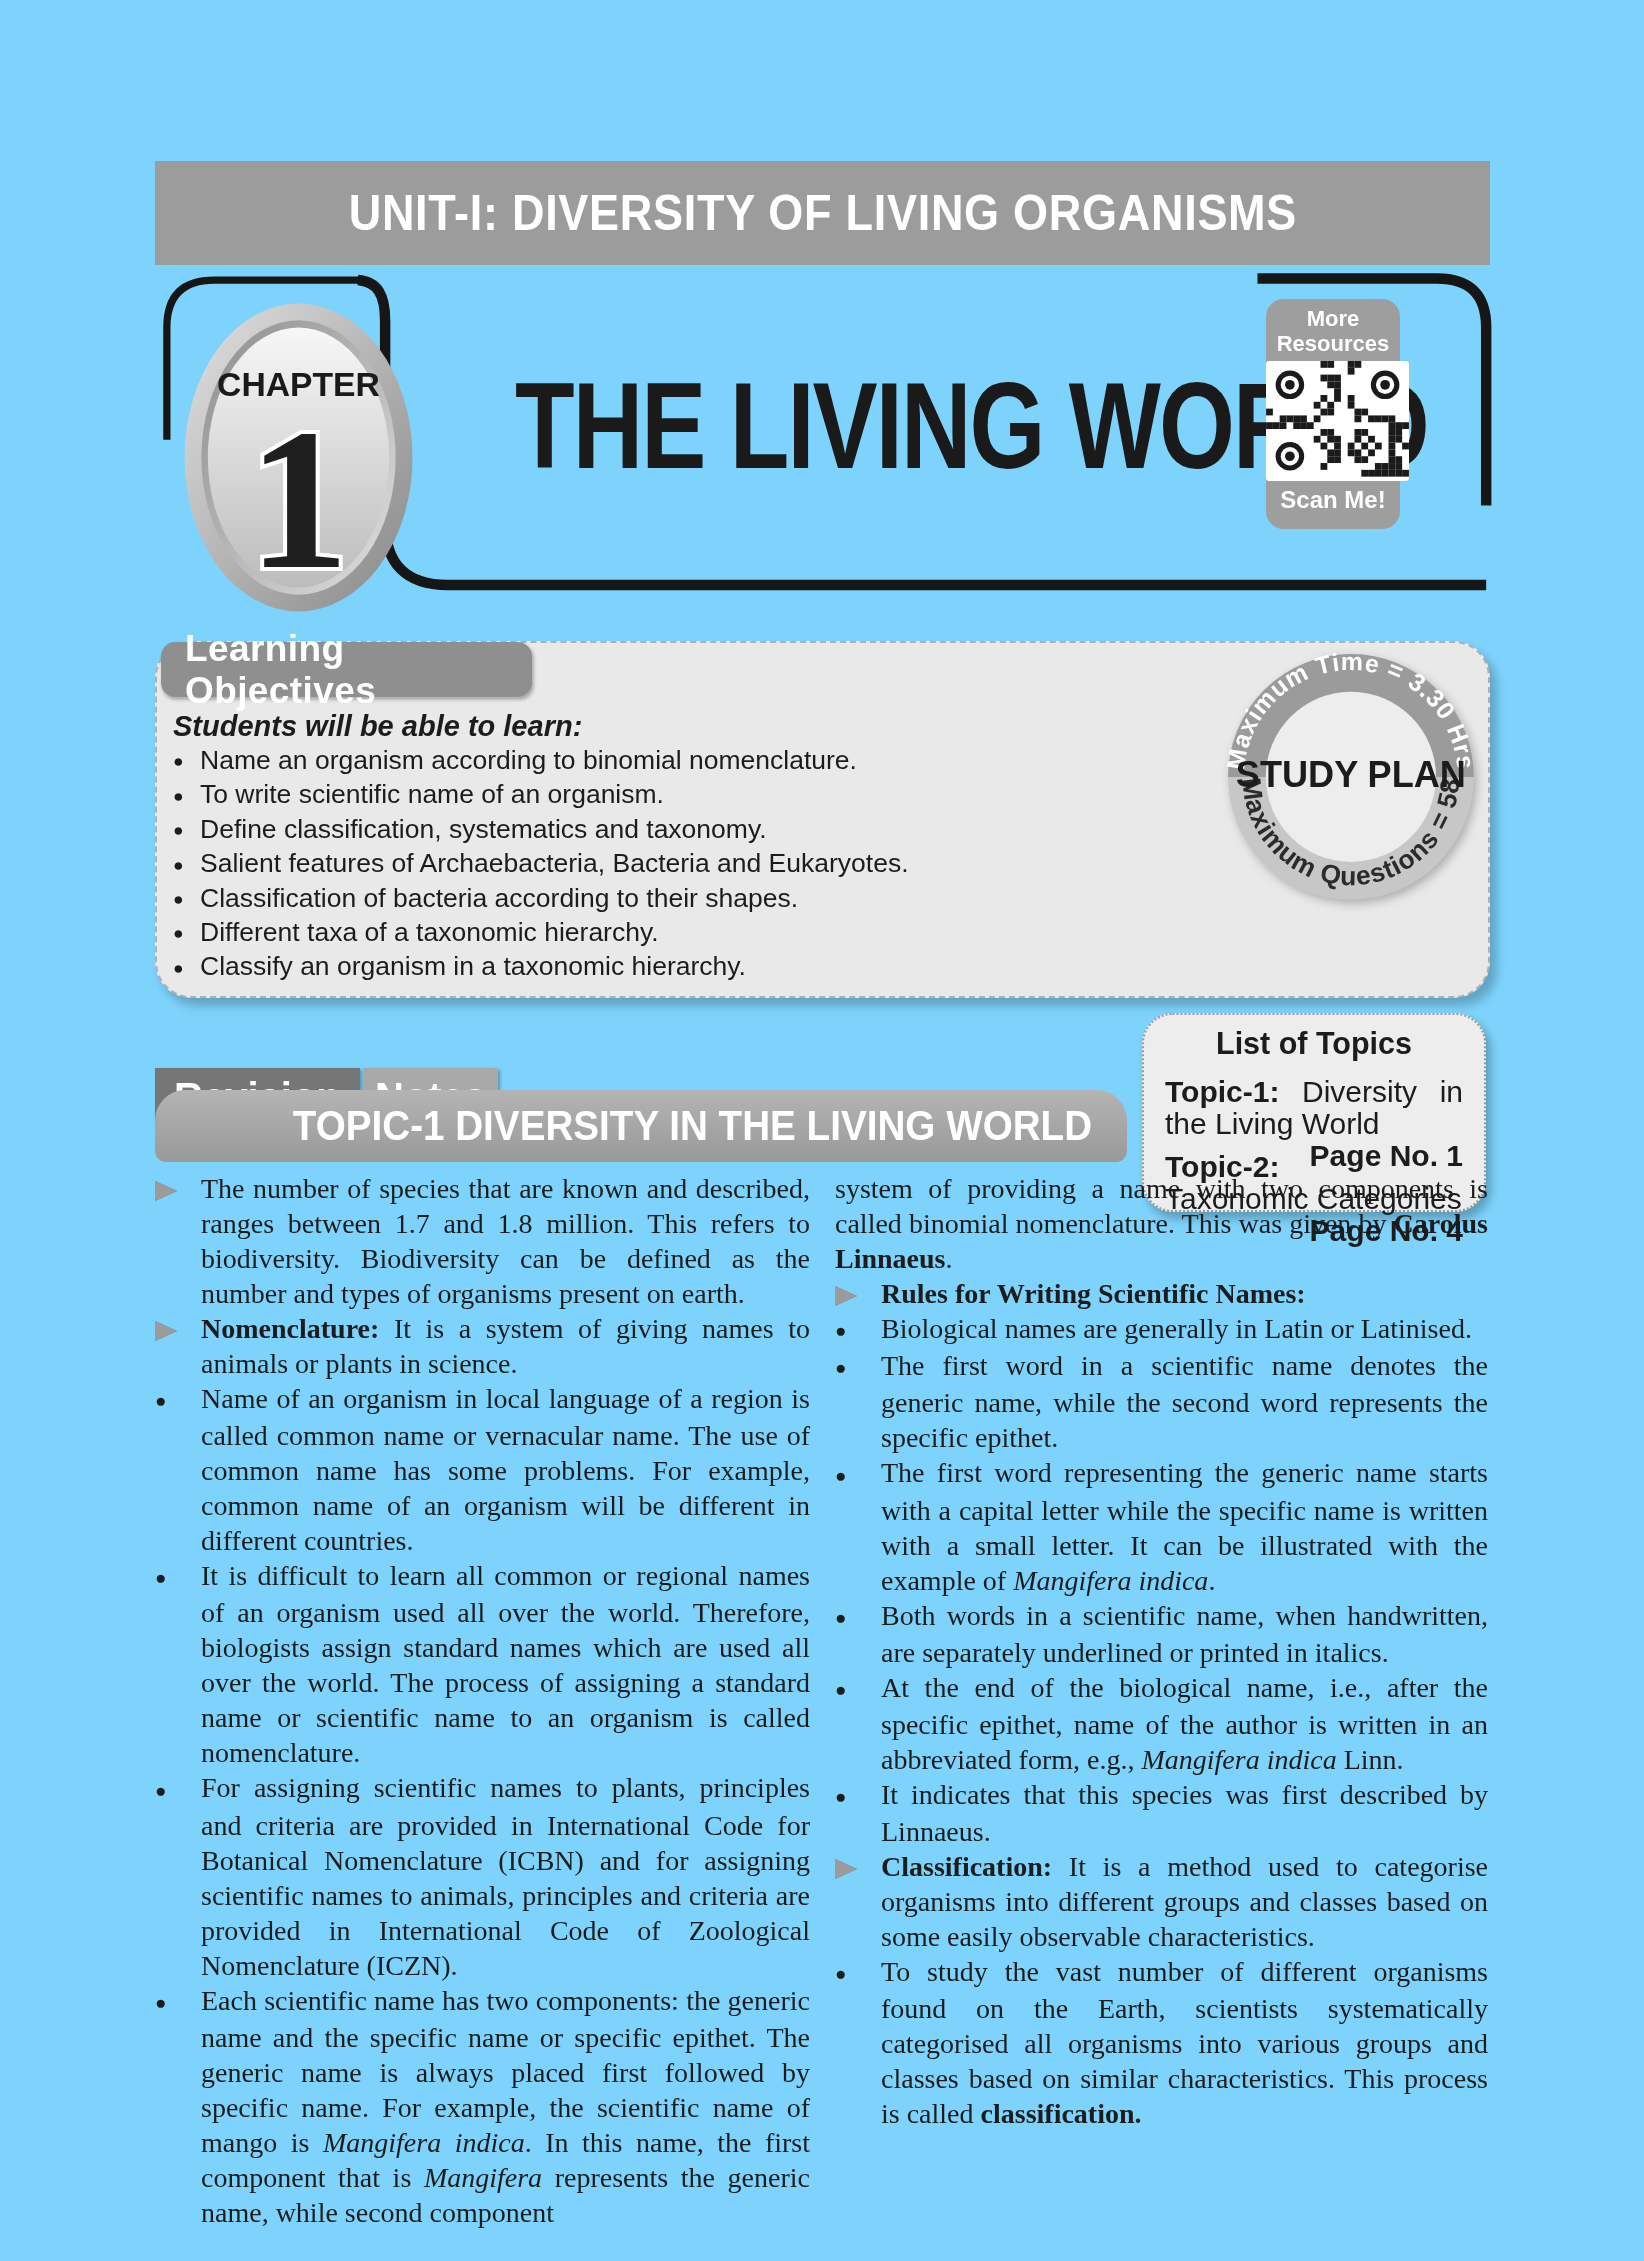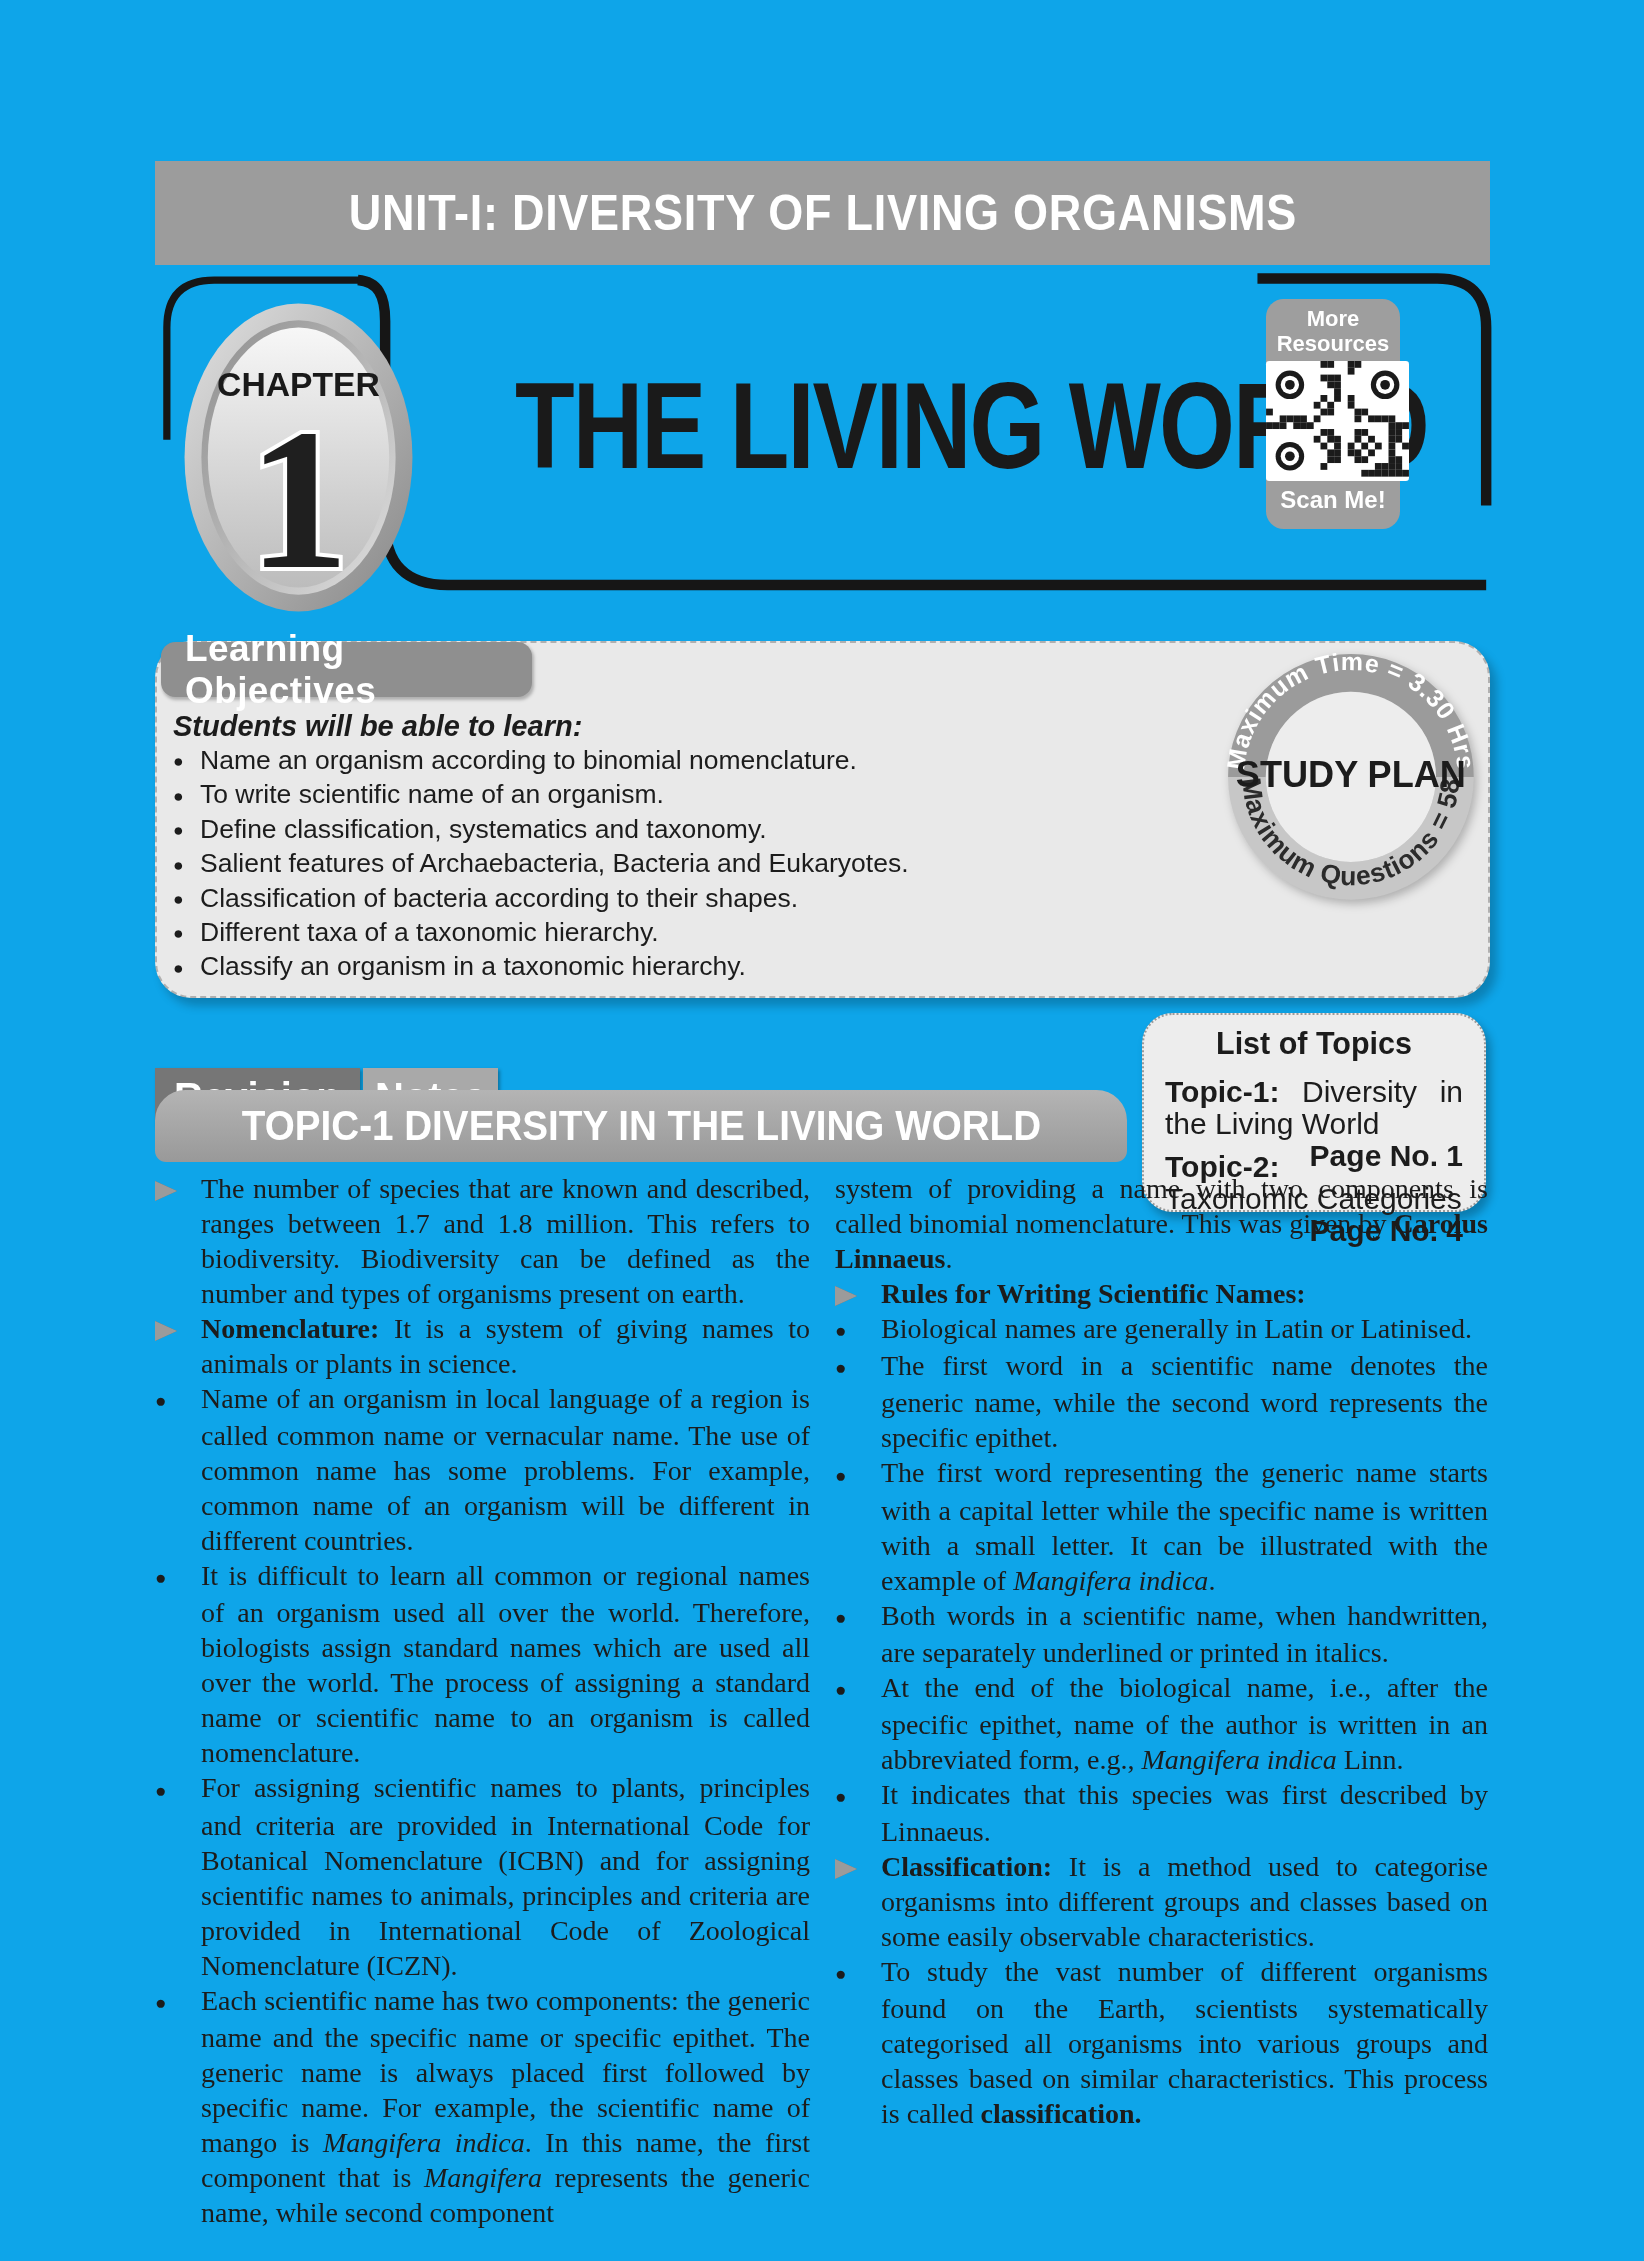--- a/index.html
+++ b/index.html
@@ -1,16 +1,16 @@
 <!DOCTYPE html>
 <html style="font-size:13px"><head>
 <meta charset="utf-8">
 <style>
   html,body{margin:0;padding:0;background:#fff;}
-  #page{position:relative;width:1645px;height:2261px;background:#0ea5e9;overflow:hidden;
+  #page{position:relative;width:1645px;height:2261px;background:#7dd3fc;overflow:hidden;
         font-family:"Liberation Sans",sans-serif;color:#1c1c1c;}
   
   .banner{position:absolute;left:155px;top:161px;width:1335px;height:104px;background:#9c9c9c;
           display:flex;align-items:center;justify-content:center;}
   .banner span{display:inline-block;transform:scaleX(.9);font-weight:bold;font-size:50px;
                color:#fff;letter-spacing:0.8px;white-space:nowrap;}
   
   .frame-svg{position:absolute;left:0;top:0;}
   
   .badge-svg{position:absolute;left:178px;top:297px;}
@@ -40,21 +40,21 @@
   
   .rev-wrap{position:absolute;left:155px;top:1068px;height:59px;display:flex;}
   .rev-left{background:#767676;height:59px;display:flex;align-items:center;padding:0 19px;
             box-shadow:1.6px 2.4px 3.2px rgba(0,0,0,.3);}
   .rev-right{background:#a9a9a9;height:59px;display:flex;align-items:center;padding:0 12px;margin-left:3.2px;
             box-shadow:1.6px 2.4px 3.2px rgba(0,0,0,.3);}
   .rev-wrap span{color:#fff;font-weight:bold;font-size:40px;}
   
   .topic-bar{position:absolute;left:155px;top:1090px;width:972px;height:72px;
              background:linear-gradient(#b4b4b4,#999999);border-radius:30.5px 30.5px 11.2px 11.2px;
-             display:flex;align-items:center;justify-content:center;}
+             display:flex;align-items:center;justify-content:flex-end;}
   .topic-bar span{display:inline-block;transform:scaleX(.92);color:#fff;font-weight:bold;font-size:42px;
                   letter-spacing:0px;white-space:nowrap;}
   
   .lt-box{position:absolute;left:1142px;top:1013px;width:344px;height:199px;background:#ededed;
           border:2.4px dotted #9a9a9a;border-radius:30.5px;box-sizing:border-box;
           box-shadow:4.8px 6.4px 8px rgba(0,0,0,.25);padding:11.2px 21px 0 21px;}
   .lt-title{text-align:center;font-weight:bold;font-size:30.5px;margin-bottom:14.5px;}
   .lt-row{font-size:30px;line-height:32px;text-align:justify;margin-bottom:11.2px;}
   .lt-row b{font-weight:bold;}
   .lt-page{float:right;font-weight:bold;}

